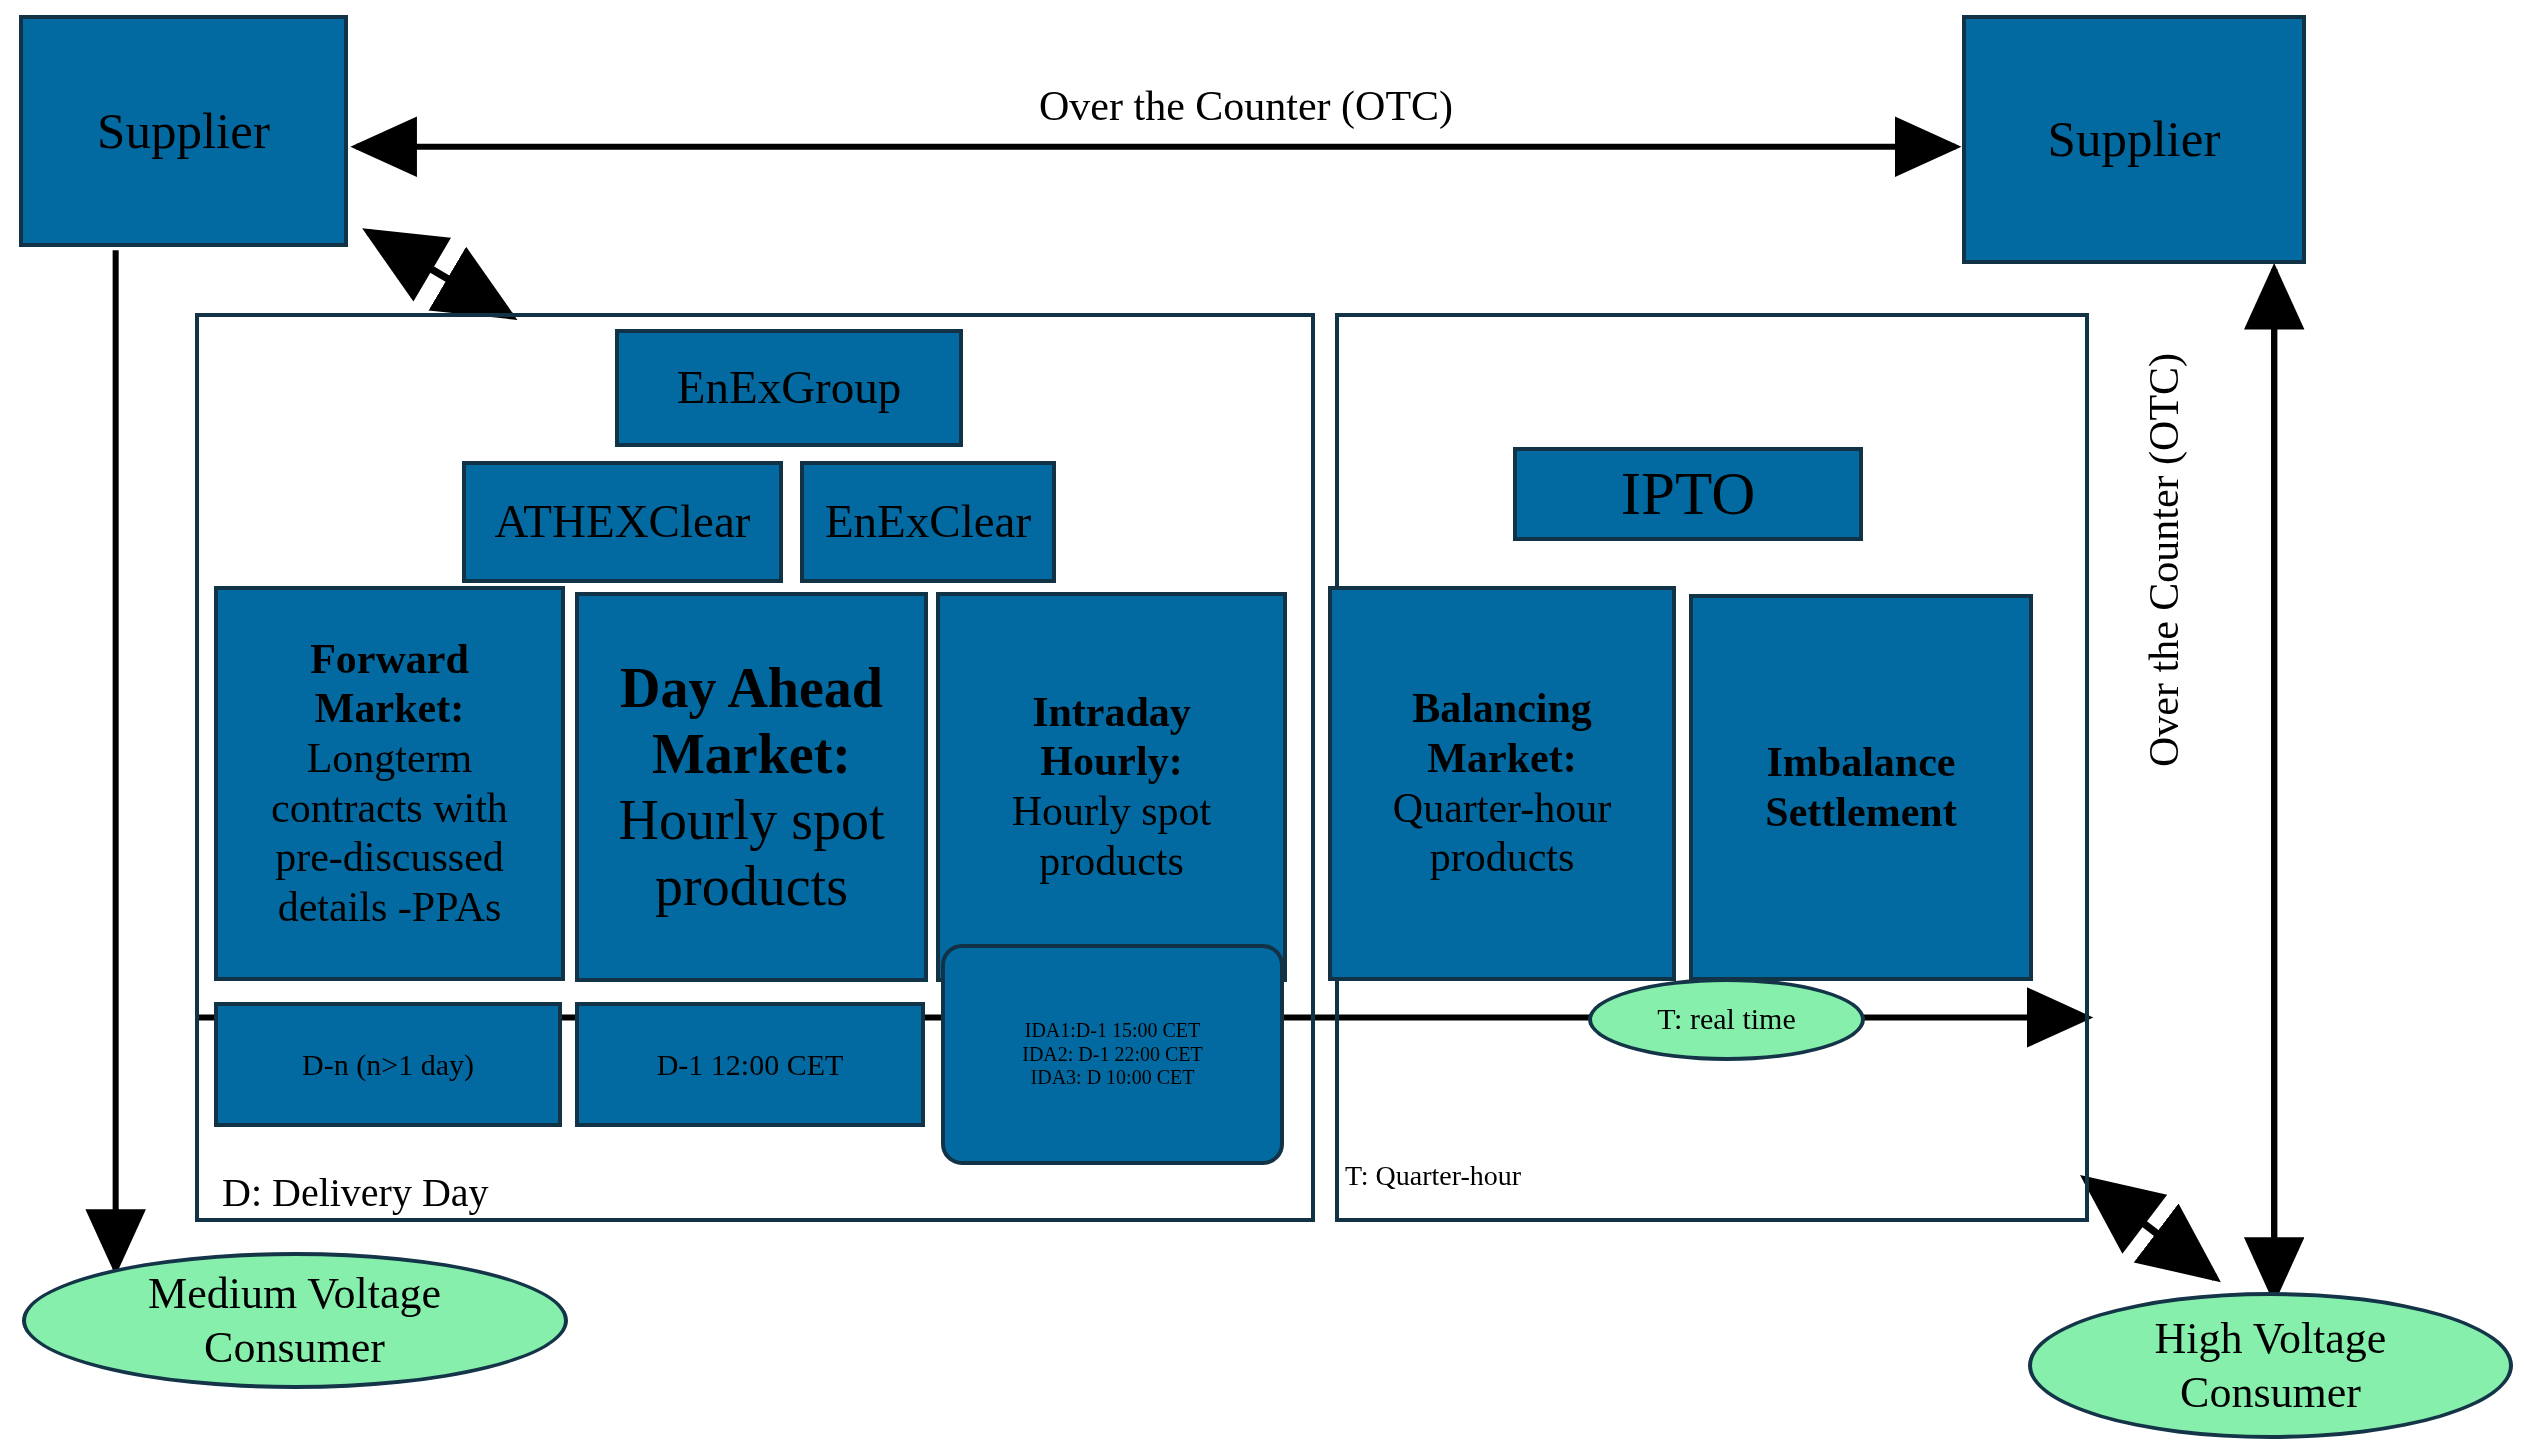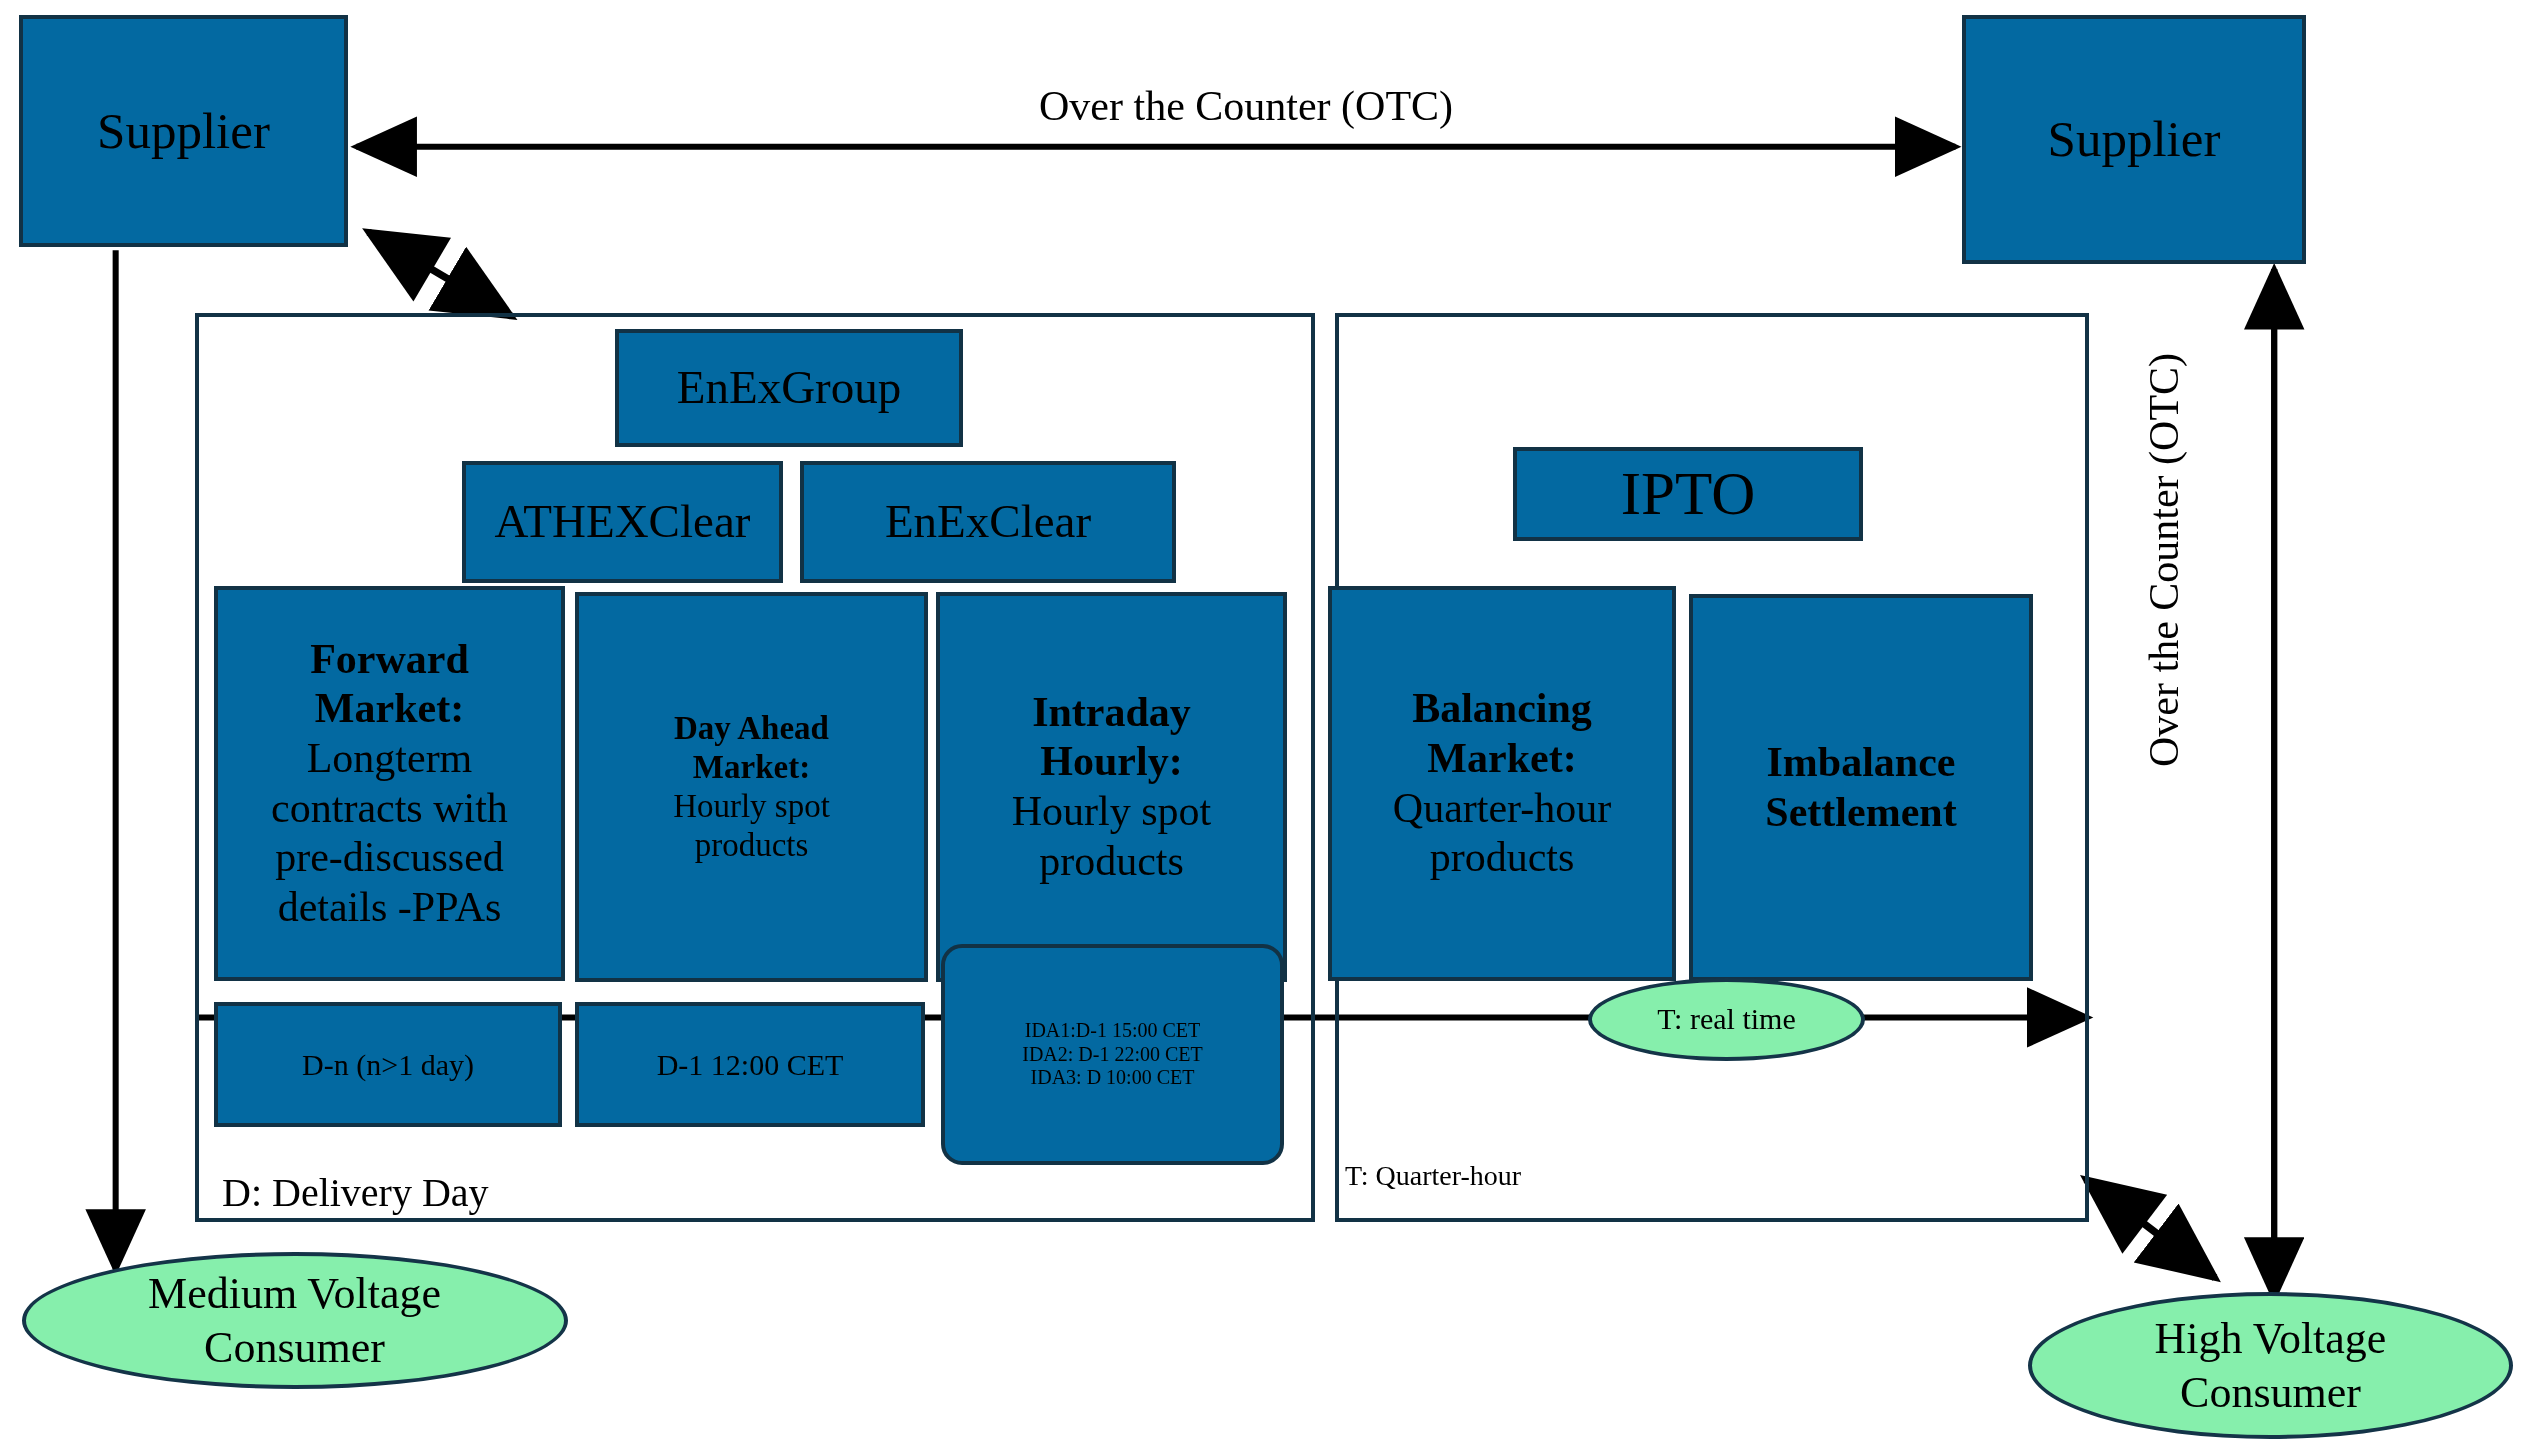--- a/index.html
+++ b/index.html
@@ -63,25 +63,25 @@
 
   
   #supplier-left  { left: 19px;   top: 15px;   width: 329px;  height: 232px;  font-size: 51px; }
   #supplier-right { left: 1962px; top: 15px;   width: 344px;  height: 249px;  font-size: 51px; }
 
   #exchange-panel { left: 195px;  top: 313px;  width: 1120px; height: 909px; }
   #tso-panel      { left: 1335px; top: 313px;  width: 754px; height: 909px; }
 
   #enexgroup  { left: 615px;  top: 329px;  width: 348px;  height: 118px; font-size: 47px; }
   #athexclear { left: 462px;  top: 461px;  width: 321px;  height: 122px; font-size: 47px; }
-  #enexclear  { left: 800px; top: 461px;  width: 376px;  height: 122px; font-size: 47px; }
+  #enexclear  { left: 800px; top: 461px;  width: 256px;  height: 122px; font-size: 47px; }
   #ipto       { left: 1513px; top: 447px;  width: 350px;  height: 94px; font-size: 61px; }
 
   #forward-market  { left: 214px;  top: 586px;  width: 351px;  height: 395px; font-size: 42px; padding: 0 9.4px; }
-  #day-ahead       { left: 575px;  top: 592px;  width: 353px;  height: 390px; font-size: 33px; padding: 0 9.4px; }
+  #day-ahead       { left: 575px;  top: 592px;  width: 353px;  height: 390px; font-size: 56px; padding: 0 9.4px; }
   #intraday        { left: 936px; top: 592px;  width: 351px;  height: 390px; font-size: 42px; padding: 0 9.4px; }
   #balancing       { left: 1328px; top: 586px;  width: 348px;  height: 395px; font-size: 42px; padding: 0 26px; }
   #imbalance       { left: 1689px; top: 594px;  width: 344px;  height: 387px; font-size: 42px; padding: 0 9.4px; }
 
   #t-forward  { left: 214px;  top: 1002px; width: 348px;  height: 125px; font-size: 30px; }
   #t-dayahead { left: 575px;  top: 1002px; width: 350px;  height: 125px; font-size: 30px; }
   #t-intraday { left: 941px; top: 944px; width: 343px;  height: 221px; font-size: 20px; border-radius: 21px; }
 
   #delivery-day-label { left: 222px;  top: 1169px; font-size: 40px; }
   #quarter-hour-label { left: 1345px; top: 1160px; font-size: 28px; }

